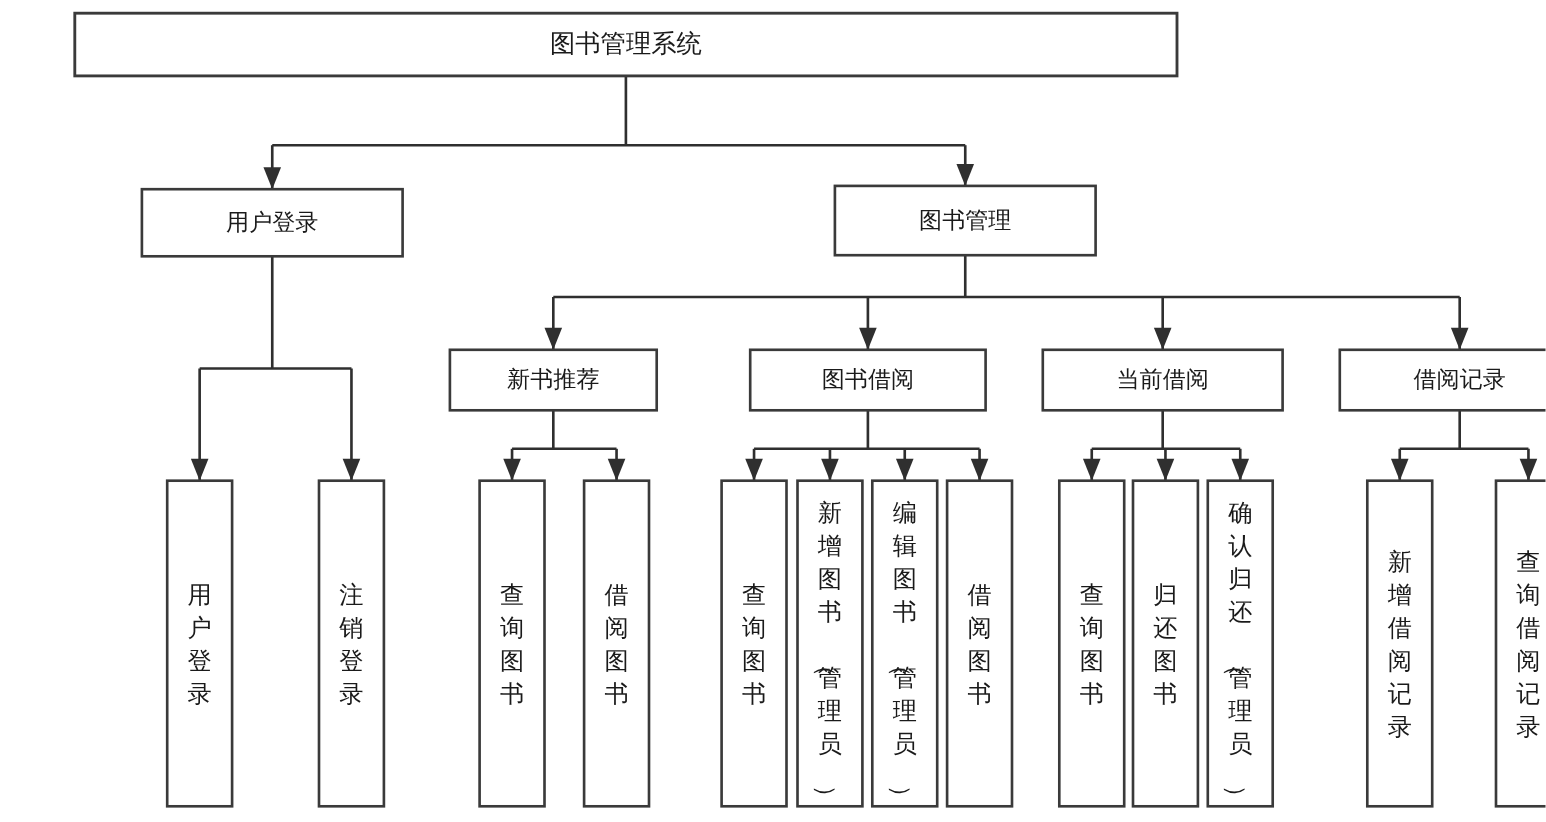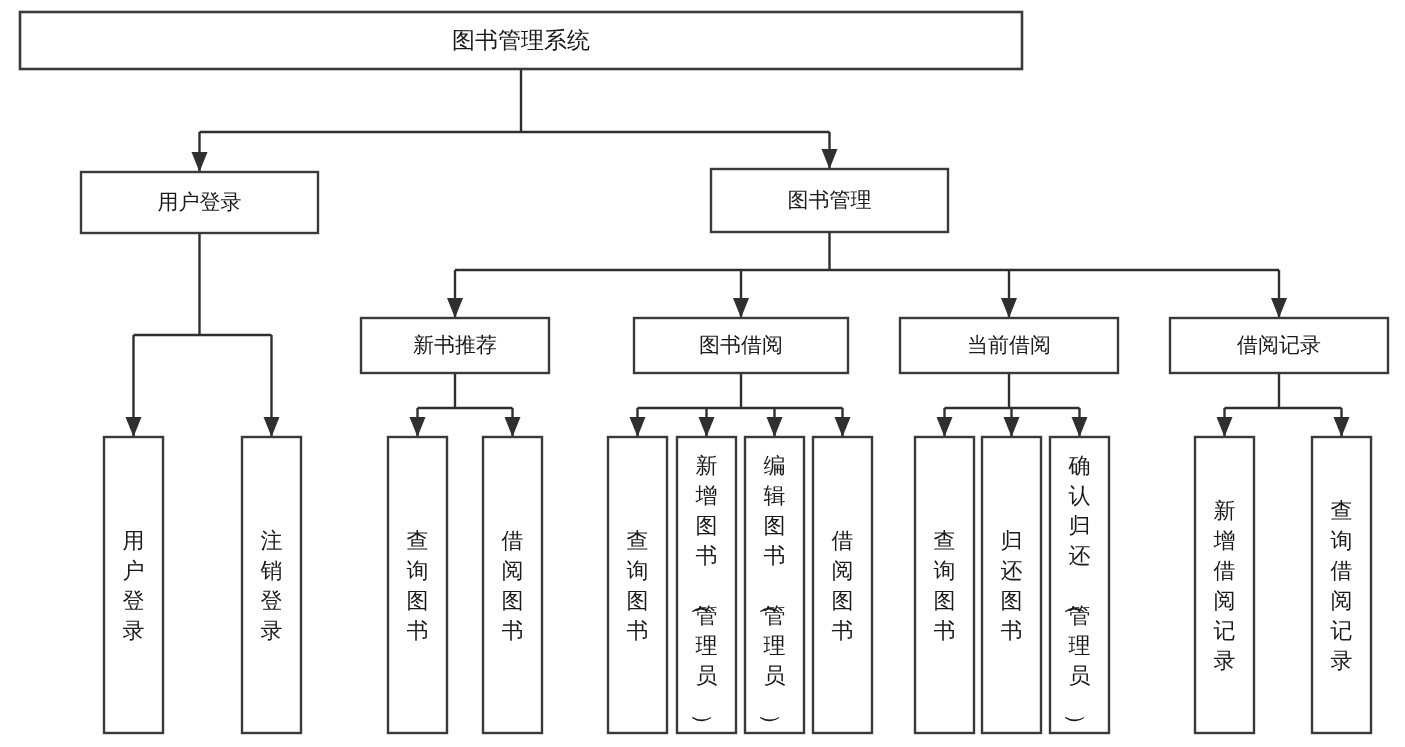--- a/index.html
+++ b/index.html
@@ -11,20 +11,21 @@
     width: 1405px;
     height: 747px;
     font-family: "Liberation Sans", "DejaVu Sans", sans-serif;
     overflow: hidden;
     position: relative;
   }
   #diagram-root {
     position: relative;
     width: 1157px;
     height: 747px;
+    margin-left: 48px;
   }
   svg.diagram-canvas {
     position: absolute;
     left: 0;
     top: 0;
     width: 1405px;
     height: 747px;
   }
   .node-box {
     fill: #ffffff;

